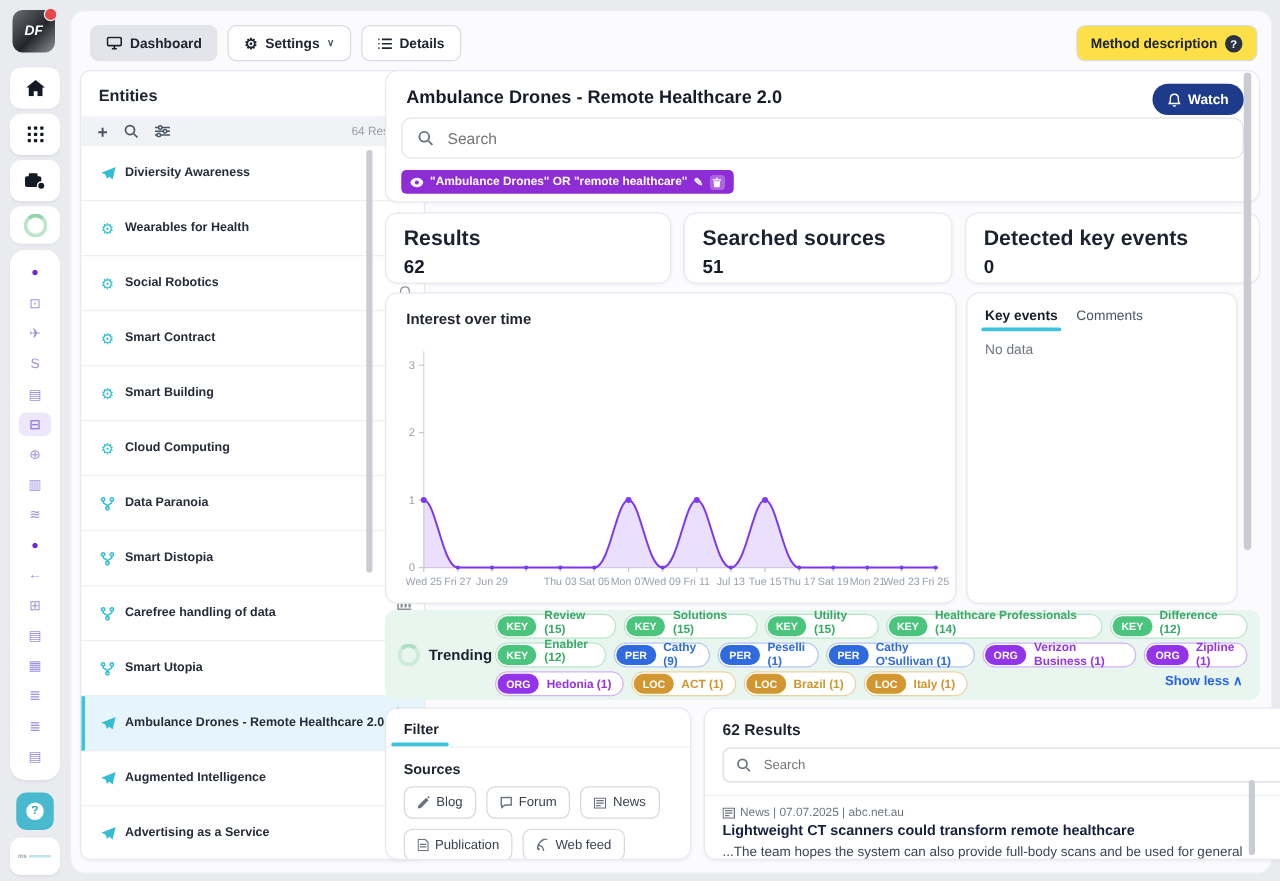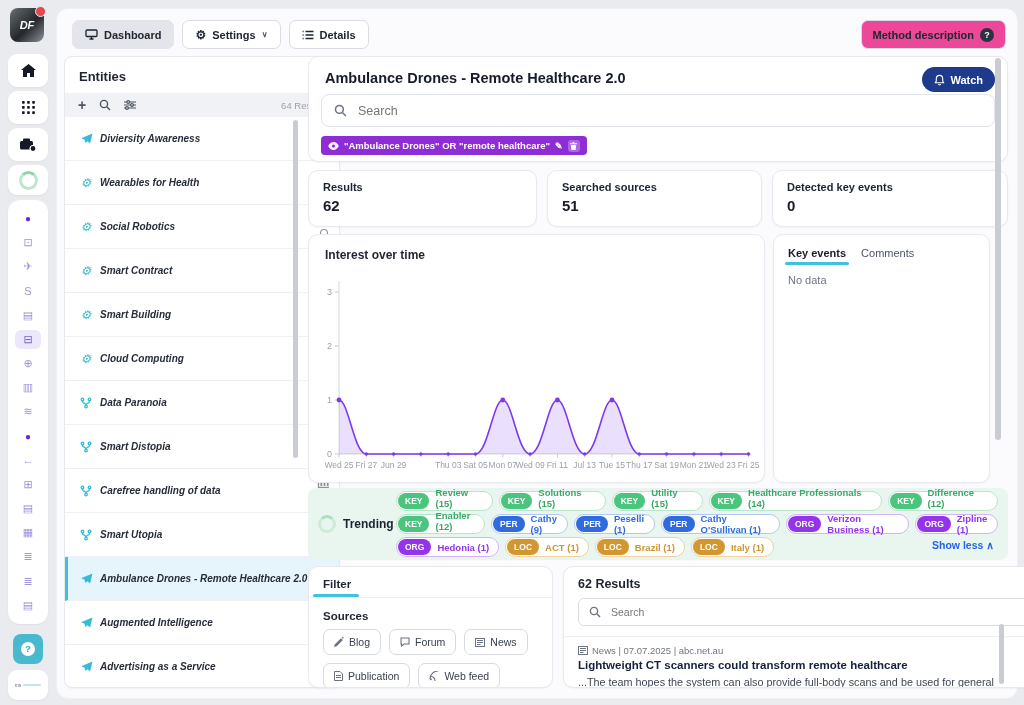--- a/index.html
+++ b/index.html
@@ -29,32 +29,32 @@
   .help-c{width:14px;height:14px;border-radius:50%;background:#fff;color:#2ea4bc;font-size:9.5px;font-weight:bold;
         display:flex;align-items:center;justify-content:center;}
   .mslogo{font-size:5px;color:#6b7280;display:flex;align-items:center;gap:2px;}
   .msline{width:18px;height:2px;background:#bfe4ea;border-radius:1px;}
   
   .topbar{position:absolute;left:72px;top:20px;display:flex;gap:8px;}
   .tbtn{height:27px;border:1px solid #d9dce2;border-radius:7px;background:#fff;display:flex;align-items:center;
         gap:6px;padding:0 12px;font-size:11px;font-weight:bold;color:#20252f;}
   .tbtn.active{background:#e3e5ea;border-color:#e3e5ea;}
   .caret{font-size:8px;color:#4b5563;}
-  .method{position:absolute;right:18px;top:20px;height:27px;border:1px solid #d9dce2;border-radius:7px;background:#ec4899;
+  .method{position:absolute;right:18px;top:20px;height:27px;border:1px solid #d9dce2;border-radius:7px;background:#fde047;
         display:flex;align-items:center;gap:6px;padding:0 11px;font-size:11px;font-weight:bold;color:#20252f;}
   .qmark{width:14px;height:14px;border-radius:50%;background:#2a3342;color:#fff;font-size:9px;font-weight:bold;
         display:flex;align-items:center;justify-content:center;}
   
   .ent-card{left:64px;top:56px;width:276px;height:632px;overflow:hidden;border-radius:8px;}
   .ent-title{font-size:13px;font-weight:bold;padding:12px 14px 9px;}
   .ent-tools{height:24px;background:#f1f2f5;display:flex;align-items:center;gap:13px;padding:0 13px;color:#4b5563;}
   .ent-count{margin-left:auto;font-size:9.5px;color:#9aa1ab;}
   .plus{font-size:14px;font-weight:bold;line-height:1;}
   .ent-row{height:44px;box-sizing:border-box;border-bottom:1px solid #eef0f3;display:flex;align-items:center;
-        padding:0 9px 0 14px;gap:7px;font-style:italic;}
+        padding:0 9px 0 14px;gap:7px;}
   .ent-row.sel{background:#e6f5fb;border-left:3px solid #3ec3de;padding-left:11px;}
   .ent-ic{color:#35bdd4;font-size:12px;display:flex;width:14px;justify-content:center;}
   .ent-name{flex:1;font-size:10px;font-weight:bold;color:#262c38;white-space:nowrap;overflow:hidden;}
   .ent-acts{display:flex;flex-direction:column;align-items:center;gap:3px;color:#8a929e;}
   .ent-row.sel .act.chart{color:#3746a8;}
   
   .hdr-card{left:308px;top:56px;width:700px;height:106px;}
   .hdr-title{font-size:14.5px;font-weight:bold;padding:13px 16px 0;color:#171c28;}
   .watch{position:absolute;right:12px;top:10px;height:25px;background:#1e3a8a;color:#fff;border-radius:14px;
         display:flex;align-items:center;gap:5px;padding:0 12px;font-size:11px;font-weight:bold;}
@@ -62,21 +62,21 @@
         display:flex;align-items:center;gap:9px;padding:0 12px;color:#6b7280;box-sizing:border-box;}
   .search input{border:0;outline:0;flex:1;font-size:12.5px;font-family:"Liberation Sans",sans-serif;color:#3a4150;background:transparent;}
   .qchip{position:absolute;left:12px;top:79px;height:19px;background:#8e2dd6;border-radius:4px;color:#fff;
         display:inline-flex;align-items:center;gap:5px;padding:0 7px;font-size:9.5px;font-weight:bold;}
   .qtrash{width:12px;height:12px;border-radius:3px;background:rgba(255,255,255,.28);display:flex;align-items:center;justify-content:center;}
   .qpencil{font-size:9px;}
   
   .stats{position:absolute;left:308px;top:170px;width:700px;display:flex;gap:10px;}
   .stat{background:#fff;border:1px solid #e7e9ee;border-radius:10px;height:57px;box-sizing:border-box;
         padding:10px 14px;display:flex;flex-direction:column;gap:4px;box-shadow:0 1px 2px rgba(16,24,40,.04);}
-  .stat .lb{font-size:11px;font-weight:bold;color:#1b2230;}
+  .stat .lb{font-size:17px;font-weight:bold;color:#1b2230;}
   .stat .vl{font-size:15px;font-weight:bold;color:#171c28;}
   
   .chart-card{left:308px;top:234px;width:457px;height:249px;overflow:hidden;}
   .chart-title{font-size:12px;font-weight:bold;padding:13px 16px 0;position:relative;z-index:2;}
   .chart-svg{position:absolute;left:16px;top:0;}
   
   .key-card{left:773px;top:234px;width:217px;height:249px;}
   .ktabs{display:flex;gap:15px;padding:12px 14px 0;}
   .ktab{font-size:11px;color:#4b5563;padding-bottom:6px;position:relative;}
   .ktab.active{font-weight:bold;color:#171c28;}

